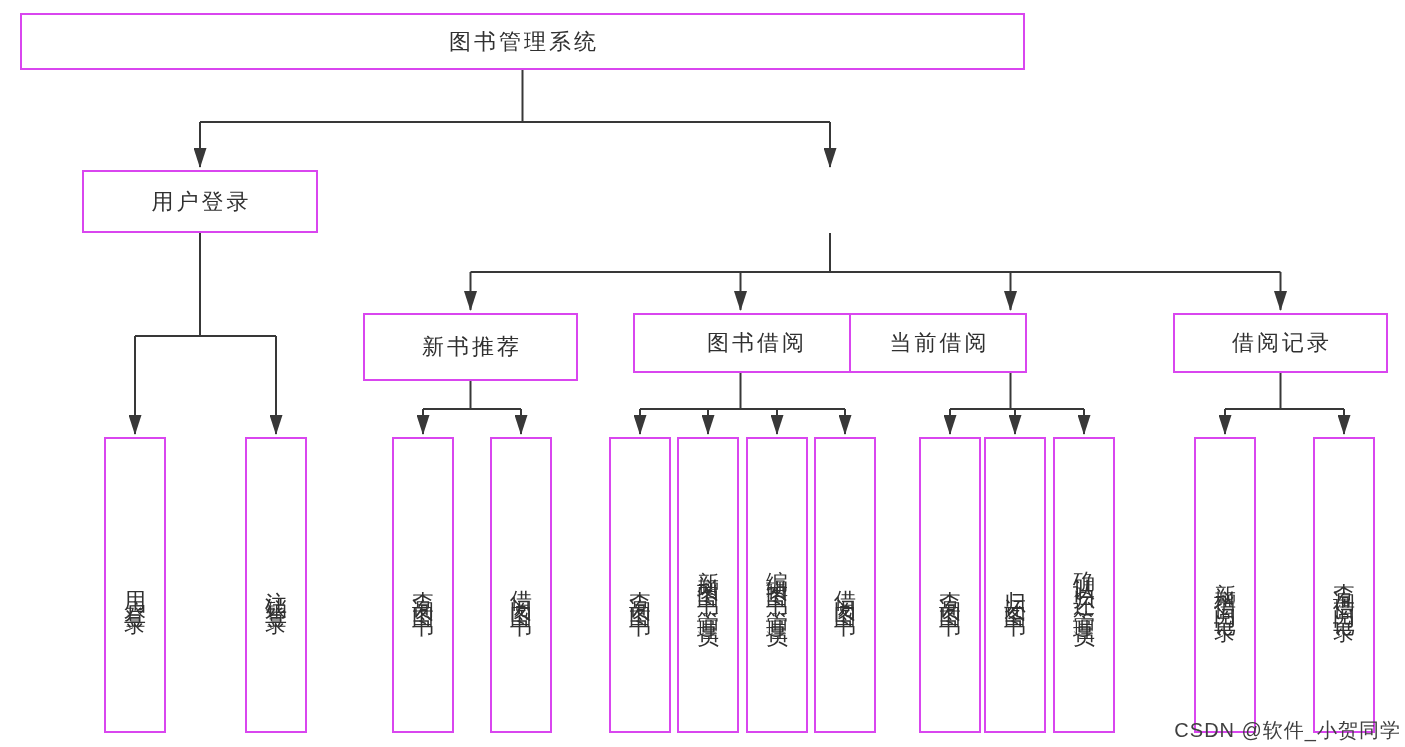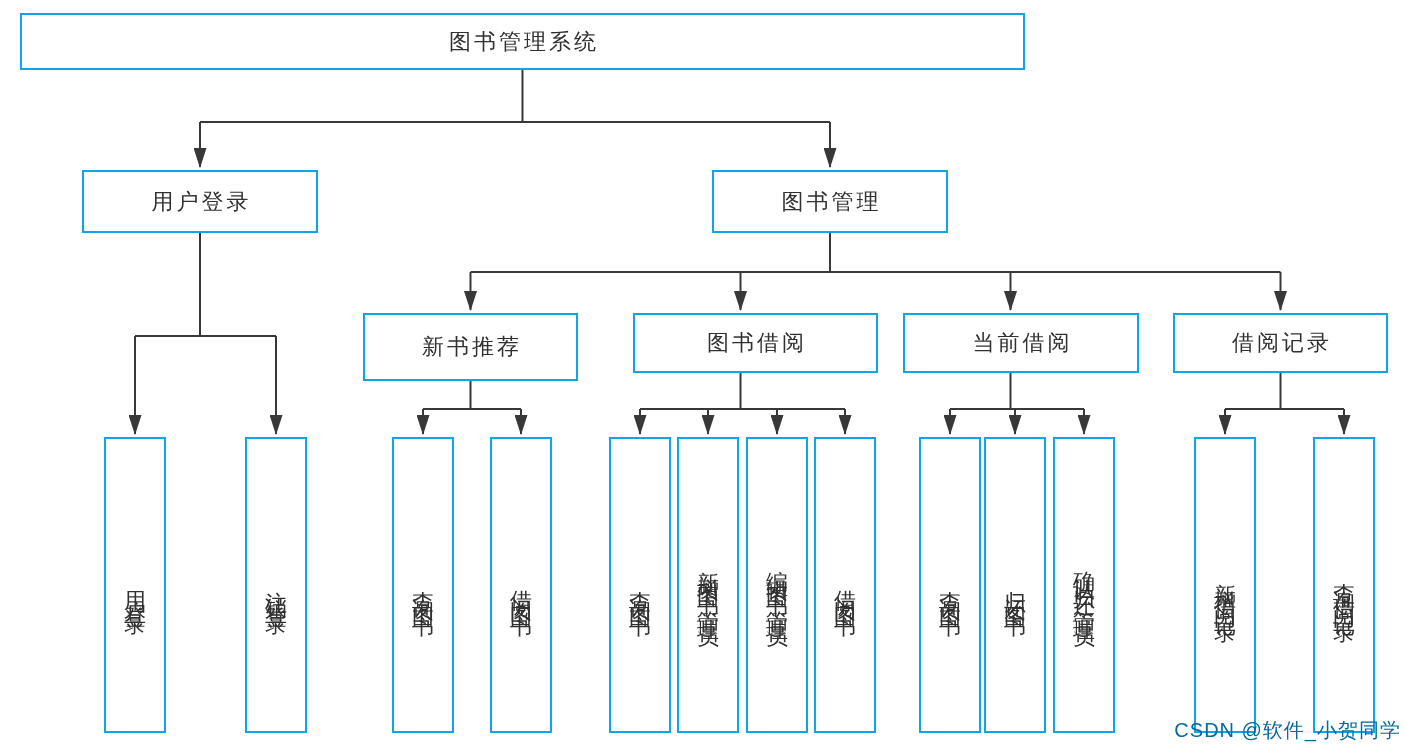--- a/index.html
+++ b/index.html
@@ -8,21 +8,21 @@
     width:1405px;height:747px;
     background:#ffffff;
     font-family:"Liberation Sans","DejaVu Sans",sans-serif;
     overflow:hidden;
   }
   .wires{position:absolute;left:0;top:0;z-index:1;}
   .box{
     position:absolute;
     box-sizing:border-box;
     background:#ffffff;
-    border:2px solid #0ea5e9;
+    border:2px solid #d946ef;
     display:flex;
     align-items:center;
     justify-content:center;
     color:#303030;
     z-index:2;
   }
   .box.h span{
     font-size:22px;
     letter-spacing:3px;
     white-space:nowrap;
@@ -36,21 +36,21 @@
     line-height:1;
     margin-bottom:-8px; 
     white-space:nowrap;
   }
   .watermark{
     position:absolute;
     right:4px;
     bottom:3px;
     font-size:20px;
     letter-spacing:1px;
-    color:#0369a1;
+    color:#404040;
     z-index:3;
     white-space:nowrap;
   }
 </style>
 </head>
 <body>
 
 <div class="canvas">
 
   <svg class="wires" width="1405" height="747" viewBox="0 0 1405 747">
@@ -103,31 +103,28 @@
     </g>
   </svg>
 
   <div class="box h" style="left:20px;top:13px;width:1005px;height:57px">
     <span>图书管理系统</span>
   </div>
 
   <div class="box h" style="left:82px;top:170px;width:236px;height:63px">
     <span>用户登录</span>
   </div>
-  <div class="box h" style="left:712px;top:170px;width:236px;height:63px">
-    <span>图书管理</span>
-  </div>
 
   <div class="box h" style="left:363px;top:313px;width:215px;height:68px">
     <span>新书推荐</span>
   </div>
   <div class="box h" style="left:633px;top:313px;width:245px;height:60px">
     <span>图书借阅</span>
   </div>
-  <div class="box h" style="left:903px;top:313px;width:236px;height:60px">
+  <div class="box h" style="left:849px;top:313px;width:178px;height:60px">
     <span>当前借阅</span>
   </div>
   <div class="box h" style="left:1173px;top:313px;width:215px;height:60px">
     <span>借阅记录</span>
   </div>
 
   <div class="box v" style="left:104px;top:437px;width:62px;height:296px">
     <span>用户登录</span>
   </div>
   <div class="box v" style="left:245px;top:437px;width:62px;height:296px">

